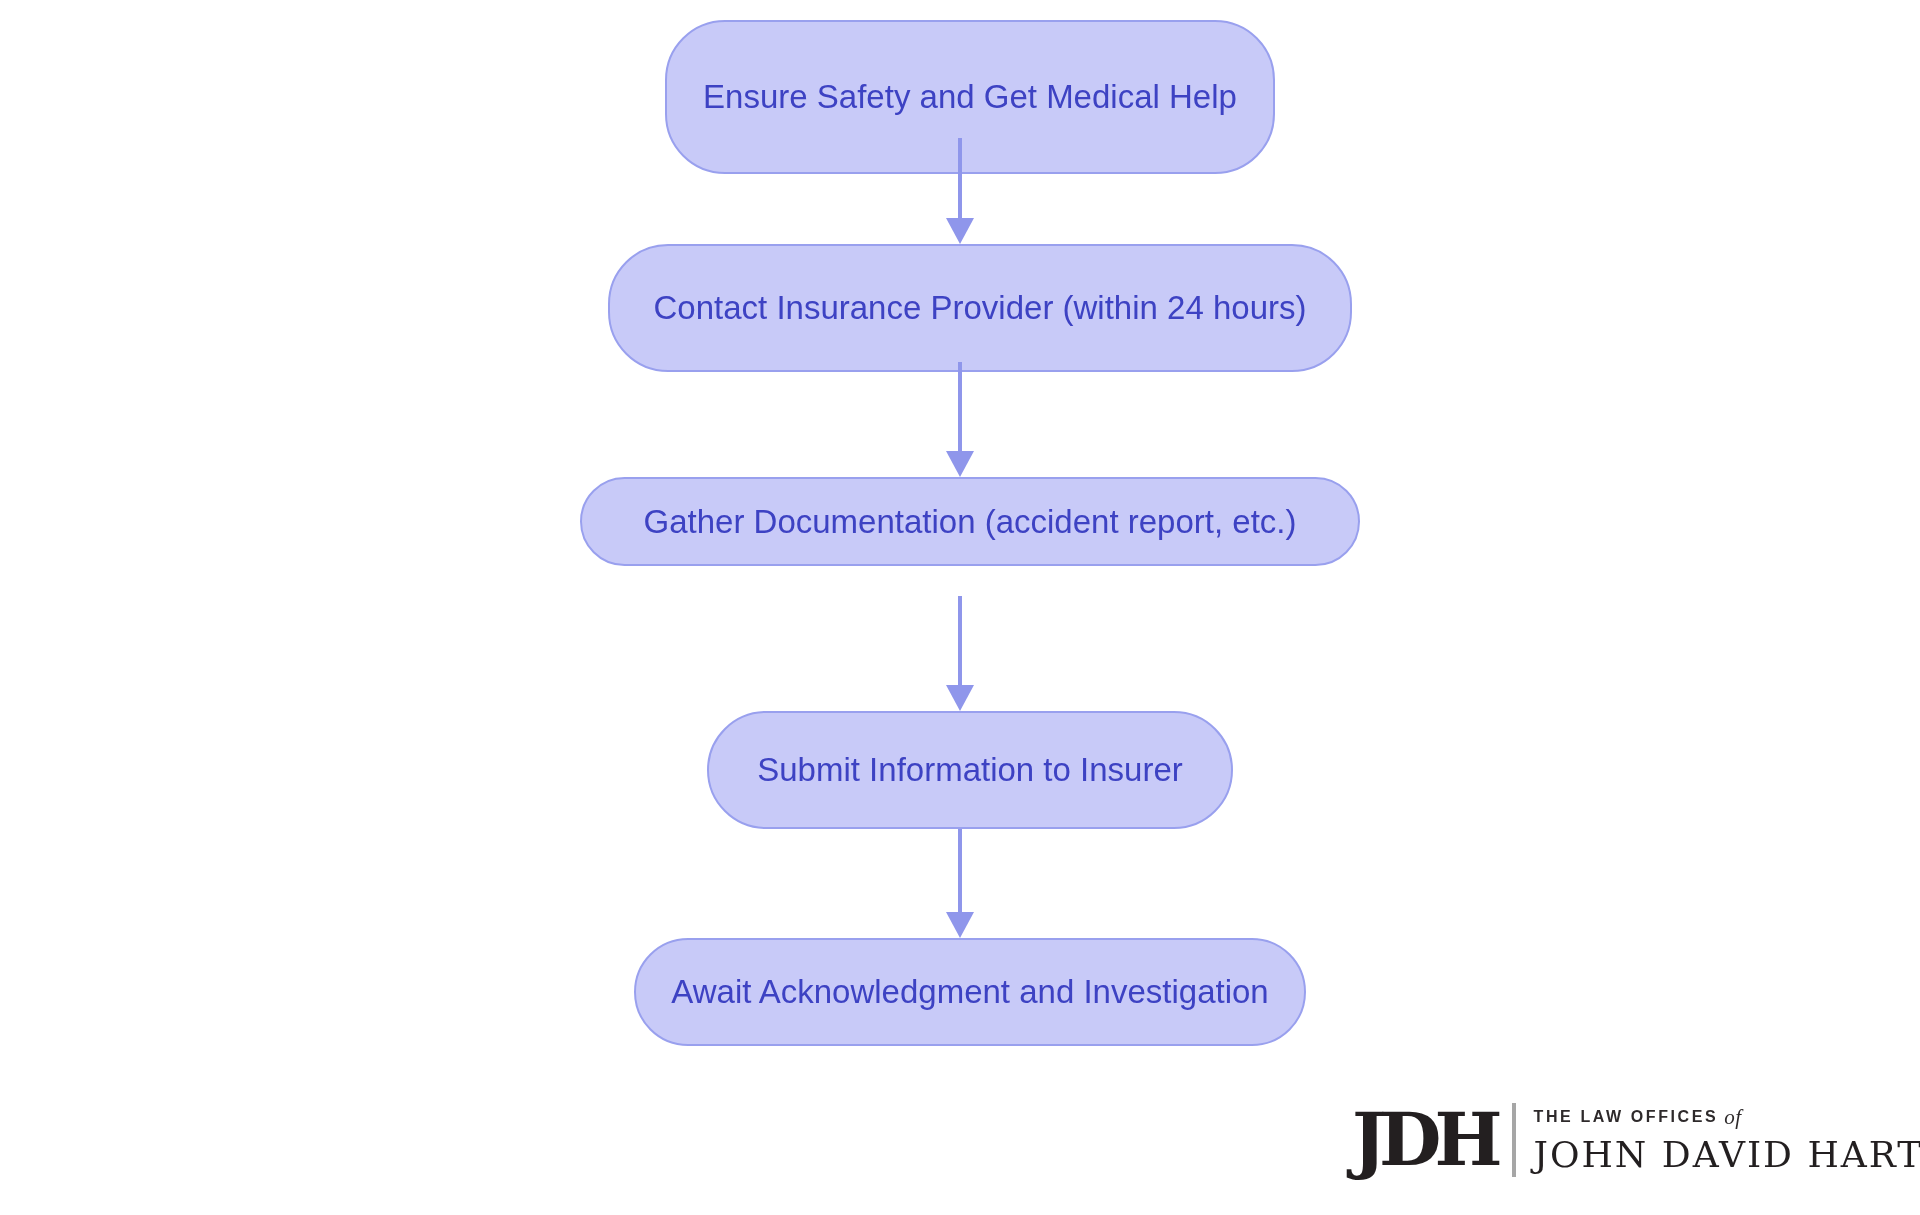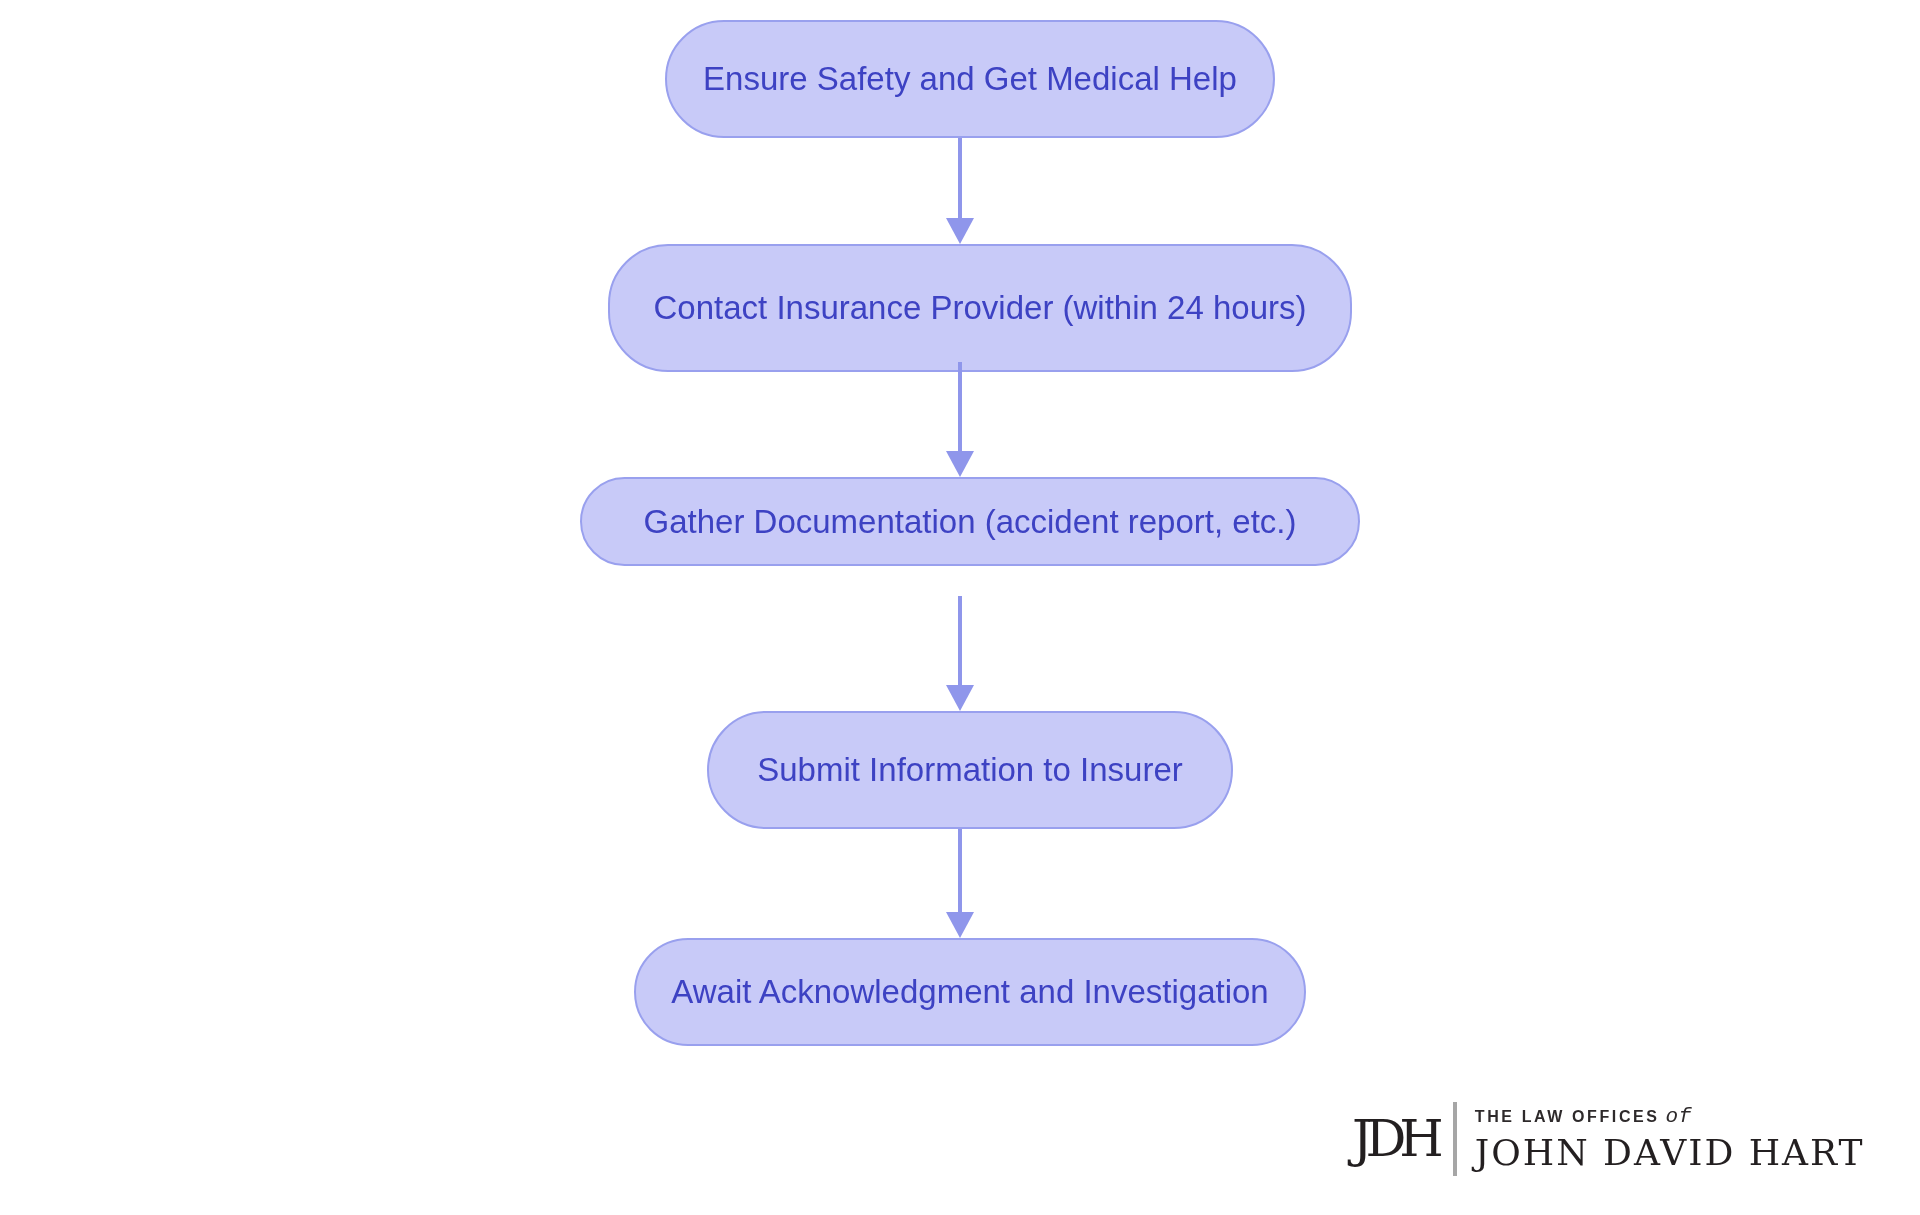--- a/index.html
+++ b/index.html
@@ -15,21 +15,21 @@
     align-items: center;
     justify-content: center;
     background: #c8caf8;
     border: 2px solid #99a0ee;
     border-radius: 60px;
     color: #3d42c3;
     font-size: 33px;
     white-space: nowrap;
     text-align: center;
   }
-  .node-1 { left: 665px; top: 20px;  width: 610px; height: 118px; }
+  .node-1 { left: 665px; top: 20px;  width: 610px; height: 154px; }
   .node-2 { left: 608px; top: 244px; width: 744px; height: 128px; }
   .node-3 { left: 580px; top: 477px; width: 780px; height: 89px; }
   .node-4 { left: 707px; top: 711px; width: 526px; height: 118px; }
   .node-5 { left: 634px; top: 938px; width: 672px; height: 108px; }
 
   
   .arrow { position: absolute; width: 28px; }
   .arrow-1 { left: 946px; top: 138px; height: 106px; }
   .arrow-2 { left: 946px; top: 362px; height: 115px; }
   .arrow-3 { left: 946px; top: 596px; height: 115px; }
@@ -43,38 +43,38 @@
     width: 0; height: 0;
     border-left: 14px solid transparent;
     border-right: 14px solid transparent;
     border-top: 26px solid #8f96eb;
   }
 
   
   .logo { position: absolute; left: 1352px; top: 1102px; display: flex; align-items: center; }
   .monogram {
     font-family: "DejaVu Serif", serif;
-    font-weight: 400;
-    font-size: 51px;
+    font-weight: 700;
+    font-size: 72px;
     letter-spacing: -7px;
     line-height: 1.05;
     color: #231f20;
   }
   .logo-divider { width: 4px; height: 74px; background: #a6a6a6; margin: 0 18px 0 16px; }
   .logo-text { display: flex; flex-direction: column; justify-content: center; gap: 4px; }
   .tagline {
     font-family: "Liberation Sans", sans-serif;
     font-weight: 700;
     font-size: 16px;
     letter-spacing: 2.6px;
     color: #2e2a2b;
     display: flex; align-items: center;
   }
   .tagline .of {
-    font-family: Liberation Mono, monospace;
+    font-family: Liberation Serif, serif;
     font-style: italic;
     font-weight: 400;
     font-size: 21px;
     letter-spacing: 0.5px;
     margin-left: 6px;
   }
   .firm-name {
     font-family: "DejaVu Serif", serif;
     font-size: 36px;
     letter-spacing: 2px;

